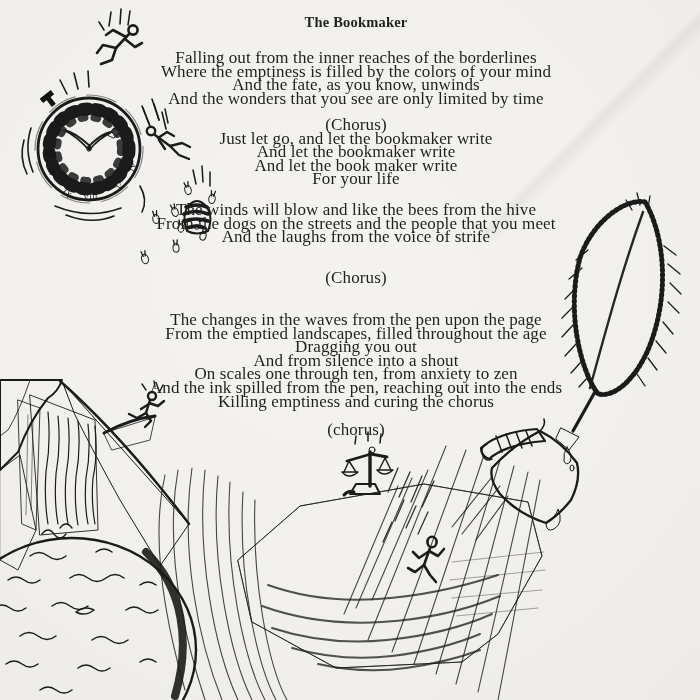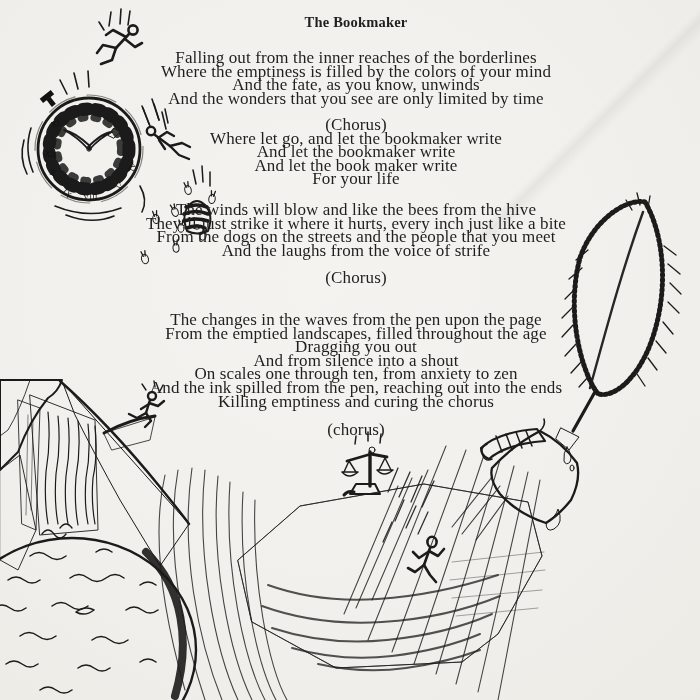--- a/index.html
+++ b/index.html
@@ -337,29 +337,28 @@
 
   <div class="stanza" style="top:51px;">
     <span class="line">Falling out from the inner reaches of the borderlines</span>
     <span class="line">Where the emptiness is filled by the colors of your mind</span>
     <span class="line">And the fate, as you know, unwinds</span>
     <span class="line">And the wonders that you see are only limited by time</span>
   </div>
 
   <div class="stanza" style="top:118px;">
     <span class="line">(Chorus)</span>
-    <span class="line">Where let go, and let the bookmaker write</span>
+    <span class="line">Just let go, and let the bookmaker write</span>
     <span class="line">And let the bookmaker write</span>
     <span class="line">And let the book maker write</span>
     <span class="line">For your life</span>
   </div>
 
   <div class="stanza" style="top:203px;">
     <span class="line">The winds will blow and like the bees from the hive</span>
-    <span class="line">They’ll just strike it where it hurts, every inch just like a bite</span>
     <span class="line">From the dogs on the streets and the people that you meet</span>
     <span class="line">And the laughs from the voice of strife</span>
   </div>
 
   <div class="stanza" style="top:271px;">
     <span class="line">(Chorus)</span>
   </div>
 
   <div class="stanza" style="top:313px;">
     <span class="line">The changes in the waves from the pen upon the page</span>

